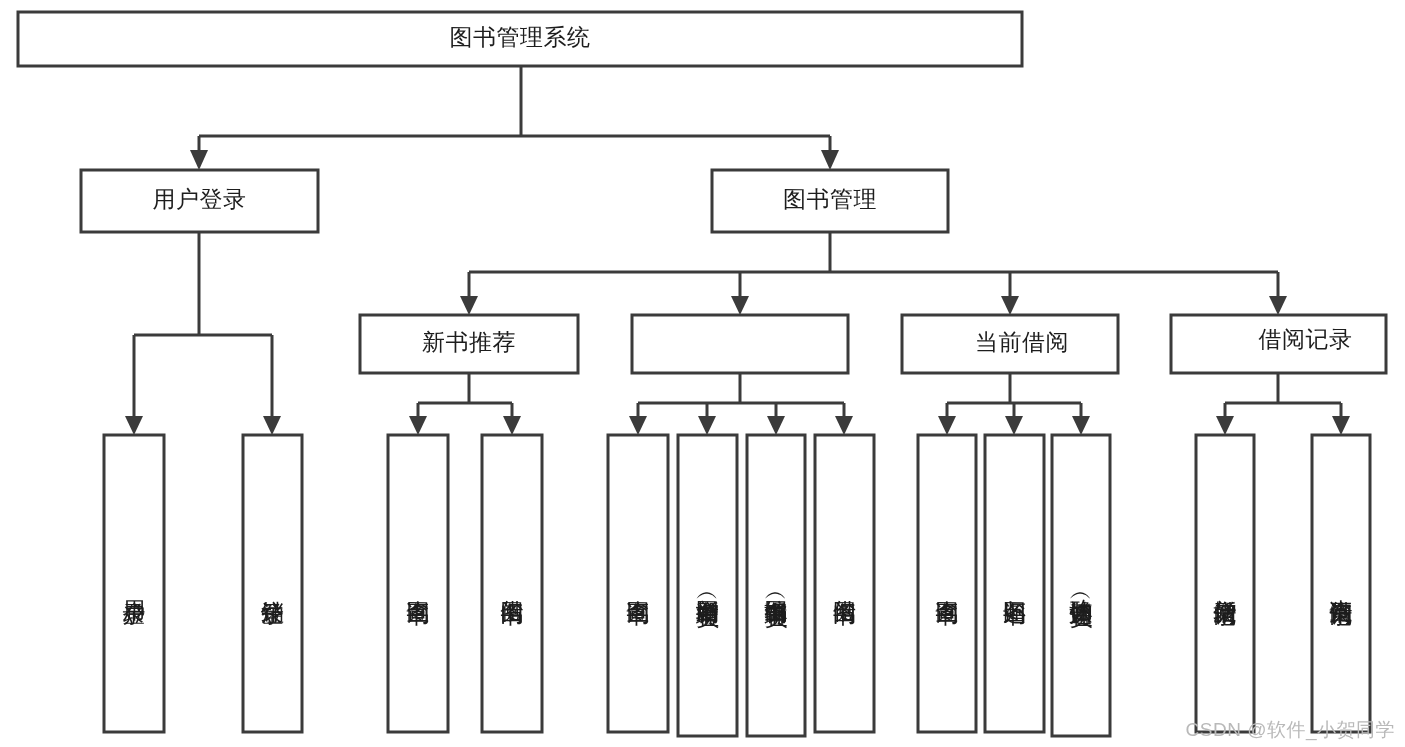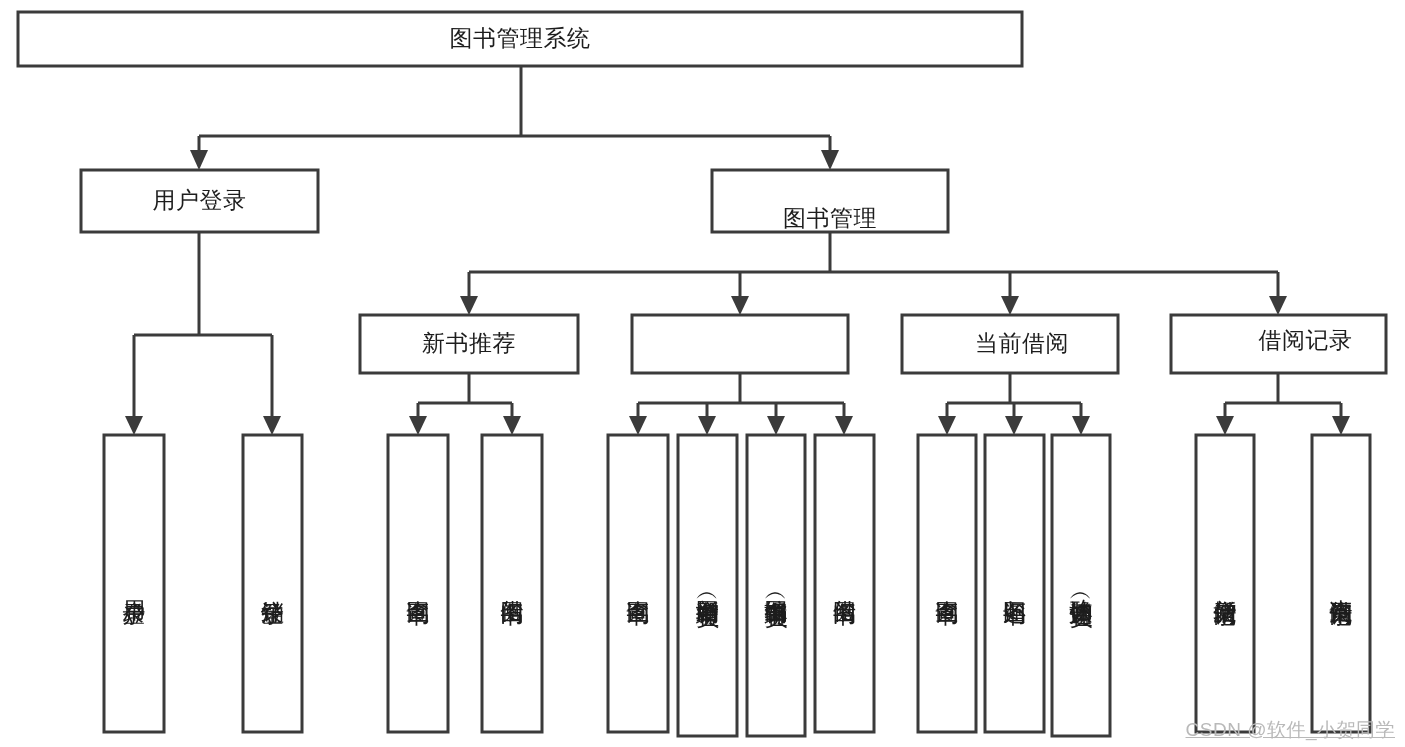--- a/index.html
+++ b/index.html
@@ -41,21 +41,21 @@
     fill: #3b3b3b;
     stroke: none;
   }
   .node-label-h {
     position: absolute;
     display: flex;
     align-items: center;
     justify-content: center;
     text-align: center;
     color: #1d1d1d;
-    font-family: Liberation Serif, serif;
+    font-family: Liberation Mono, monospace;
     font-size: 23px;
     line-height: 1.15;
     letter-spacing: 0.5px;
     white-space: nowrap;
     pointer-events: none;
   }
   .node-label-v {
     position: absolute;
     display: flex;
     align-items: center;
@@ -73,21 +73,20 @@
   .watermark {
     position: absolute;
     right: 10px;
     bottom: 4px;
     font-family: "Liberation Sans", sans-serif;
     font-size: 19px;
     color: #b9b9b9;
     letter-spacing: 0.5px;
     white-space: nowrap;
     pointer-events: none;
-    text-decoration: underline;
   }
 </style>
 </head>
 <body>
 
 <div id="diagram-root">
 
   <svg class="diagram-canvas" viewBox="0 0 1405 747">
 
     <g>
@@ -189,21 +188,21 @@
     <rect class="node-box" x="1052" y="435" width="58" height="301"></rect>
 
     <rect class="node-box" x="1196" y="435" width="58" height="297"></rect>
     <rect class="node-box" x="1312" y="435" width="58" height="297"></rect>
 
   </svg>
 
   <div class="node-label-h" style="left:18px; top:12px; width:1004px; height:54px;">图书管理系统</div>
 
   <div class="node-label-h" style="left:81px; top:170px; width:237px; height:62px;">用户登录</div>
-  <div class="node-label-h" style="left:712px; top:188px; width:236px; height:62px;border-radius:30px;">图书管理</div>
+  <div class="node-label-h" style="left:712px; top:170px; width:236px; height:62px;border-radius:30px;">图书管理</div>
 
   <div class="node-label-h" style="left:360px; top:315px; width:218px; height:58px;">新书推荐</div>
   <div class="node-label-h" style="left:902px; top:315px; width:216px; height:58px;padding-left:12px;">当前借阅</div>
   <div class="node-label-h" style="left:1171px; top:315px; width:215px; height:52px;padding-left:27px;">借阅记录</div>
 
   <div class="node-label-v" style="left:104px; top:435px; width:60px; height:297px;">用户登录</div>
   <div class="node-label-v" style="left:243px; top:435px; width:59px; height:297px;">注销登录</div>
 
   <div class="node-label-v" style="left:388px; top:435px; width:60px; height:297px;">查询图书</div>
   <div class="node-label-v" style="left:482px; top:435px; width:60px; height:297px;">借阅图书</div>

